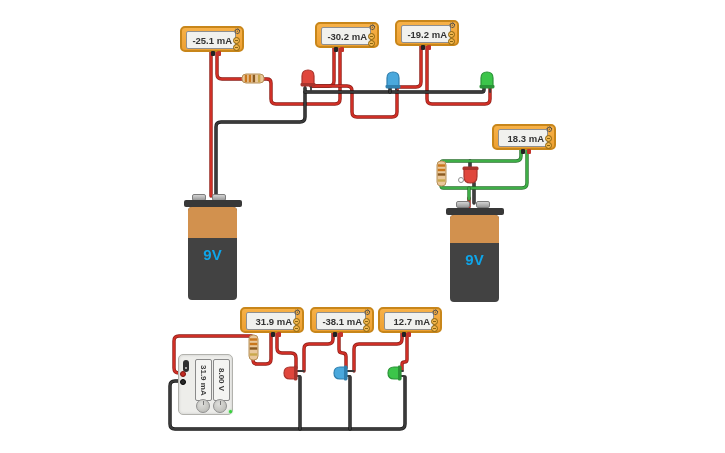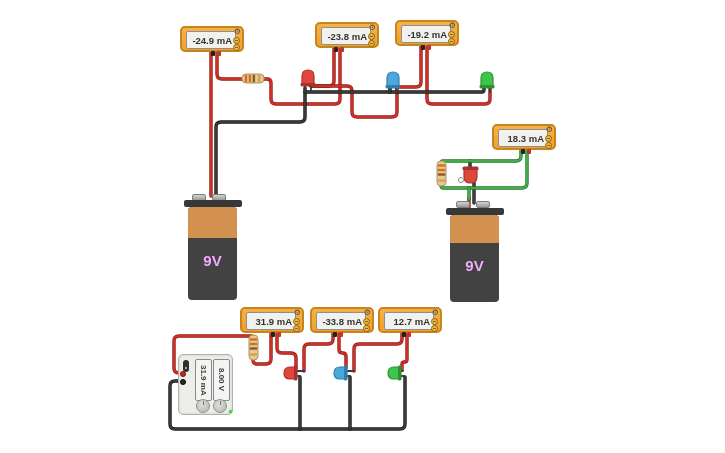--- a/index.html
+++ b/index.html
@@ -24,21 +24,21 @@
   .meter .tab.neg{background:#232323;}
   .meter .tab.pos{background:#c3342b;}
 
   
   .abs{position:absolute;z-index:2;}
   .bat-term{background:linear-gradient(#d2d2d2,#9a9a9a);border:1px solid #7d7d7d;
             border-radius:2px;box-sizing:border-box;}
   .bat-plate{background:#383838;border-radius:2px;}
   .bat-body{background:#424242;border-radius:4px;overflow:hidden;}
   .bat-band{background:#d2914e;}
-  .bat-label{text-align:center;color:#f0abfc;font-size:15px;font-weight:bold;margin-top:14px;}
+  .bat-label{text-align:center;color:#0ea5e9;font-size:15px;font-weight:bold;margin-top:8px;}
 
   
   .psu{position:absolute;left:178px;top:354px;width:55px;height:61px;z-index:2;
        background:#ededea;border:1px solid #b2b2ad;border-radius:5px;box-sizing:border-box;
        box-shadow:inset 0 0 3px rgba(0,0,0,.15);}
   .psu .pswitch{position:absolute;left:4px;top:5px;width:6px;height:12px;background:#2e2e2e;border-radius:3px;}
   .psu .pswitch::after{content:"";position:absolute;left:2px;top:7px;width:2px;height:2px;background:#cfcfcf;border-radius:50%;}
   .psu .term{position:absolute;left:1px;width:6px;height:6px;border-radius:50%;box-sizing:border-box;}
   .psu .term.red{top:16px;background:#c32a22;border:1px solid #7c150f;}
   .psu .term.blk{top:24px;background:#282828;border:1px solid #000;}
@@ -178,32 +178,32 @@
           <line x1="400" y1="376" x2="404" y2="376" stroke="#3a3a3a" stroke-width="1.8" stroke-linecap="round"></line>
           <path d="M401,367 L394,367 Q388,367 388,373 Q388,379 394,379 L401,379 Z" fill="#3cc54a" stroke="#2a9337" stroke-width="1.2"></path>
           <rect fill="#2a9337" rx="1" x="398" y="365.5" width="3" height="15"></rect>
         </g>
         <circle cx="461" cy="180" r="2.5" fill="#ffffff" stroke="#8d8d8d" stroke-width="1"></circle>
       </g>
     </svg>
 
   <div class="meter" style="left:180px;top:26px">
     <div class="display">
-      <span>-24.9 mA</span>
+      <span>-25.1 mA</span>
       </div>
     <div class="gear">⚙</div>
     <div class="screw s1"></div>
     <div class="screw s2"></div>
     <div class="tab neg" style="left:29px"></div>
     <div class="tab pos" style="left:35px"></div>
   </div>
 
   <div class="meter" style="left:315px;top:22px">
     <div class="display">
-      <span>-23.8 mA</span>
+      <span>-30.2 mA</span>
       </div>
     <div class="gear">⚙</div>
     <div class="screw s1"></div>
     <div class="screw s2"></div>
     <div class="tab neg" style="left:17px"></div>
     <div class="tab pos" style="left:23px"></div>
   </div>
 
   <div class="meter" style="left:395px;top:20px">
     <div class="display">
@@ -233,21 +233,21 @@
       </div>
     <div class="gear">⚙</div>
     <div class="screw s1"></div>
     <div class="screw s2"></div>
     <div class="tab neg" style="left:29px"></div>
     <div class="tab pos" style="left:35px"></div>
   </div>
 
   <div class="meter" style="left:310px;top:307px">
     <div class="display">
-      <span>-33.8 mA</span>
+      <span>-38.1 mA</span>
       </div>
     <div class="gear">⚙</div>
     <div class="screw s1"></div>
     <div class="screw s2"></div>
     <div class="tab neg" style="left:21px"></div>
     <div class="tab pos" style="left:27px"></div>
   </div>
 
   <div class="meter" style="left:378px;top:307px">
     <div class="display">

